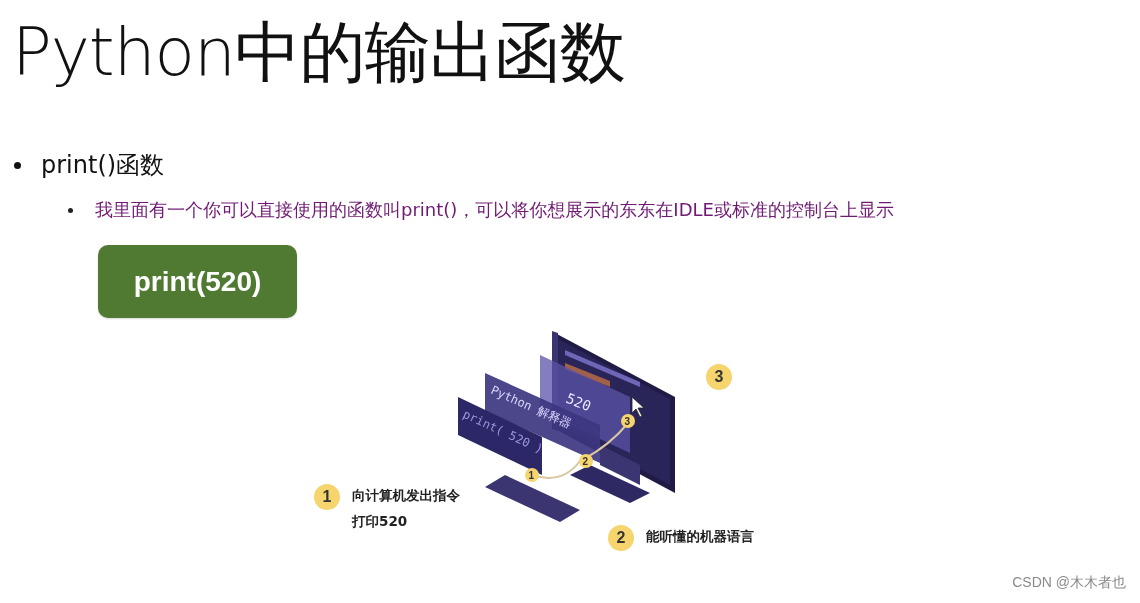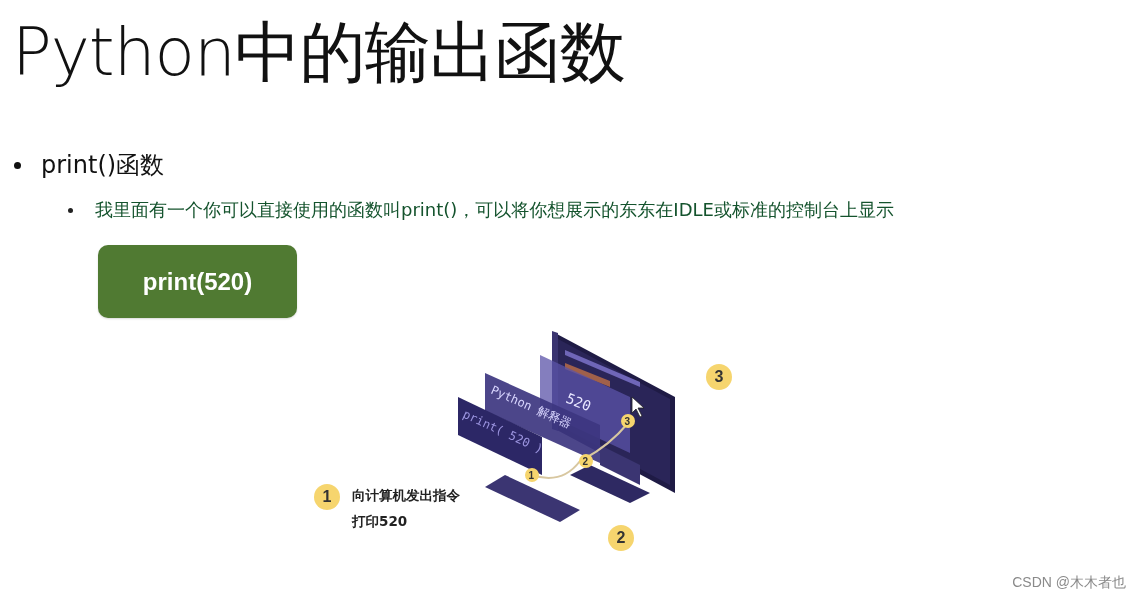--- a/index.html
+++ b/index.html
@@ -17,29 +17,29 @@
     .bullet-1 {
       position: absolute; left: 12px; top: 148px;
       font-size: 24px; line-height: 34px; white-space: nowrap;
       display: flex; align-items: center;
     }
     .bullet-1 .dot { width: 7px; height: 7px; border-radius: 50%; background: #111; margin-right: 20px; margin-left: 2px; }
 
     .bullet-2 {
       position: absolute; left: 68px; top: 197px;
       font-size: 18px; line-height: 26px; white-space: nowrap;
-      display: flex; align-items: center; color: #14532d;
+      display: flex; align-items: center; color: #701a75;
     }
     .bullet-2 .dot { width: 5px; height: 5px; border-radius: 50%; background: #222; margin-right: 22px; }
 
     .code-btn {
       position: absolute; left: 98px; top: 245px; width: 199px; height: 73px;
       background: #507a32; border-radius: 10px;
       display: flex; align-items: center; justify-content: center;
-      color: #ffffff; font-size: 24px; font-weight: bold;
+      color: #ffffff; font-size: 28px; font-weight: bold;
       font-family: "Liberation Sans", sans-serif;
       box-shadow: 0 1px 2px rgba(0,0,0,0.15);
     }
 
     .illustration { position: absolute; left: 300px; top: 325px; width: 620px; height: 270px; }
 
     .step {
       position: absolute; display: flex; align-items: flex-start;
     }
     .step .badge {
@@ -114,20 +114,21 @@
   <span class="badge">1</span>
   <div class="lines">
     <div>向计算机发出指令</div>
     <div>打印520</div>
   </div>
 </div>
 
 <div class="step" style="left:608px; top:523px;">
   <span class="badge">2</span>
   <div class="lines">
+    <div>能听懂的机器语言</div>
   </div>
 </div>
 
 <div class="step" style="left:706px; top:362px;">
   <span class="badge">3</span>
 </div>
 
 <div class="watermark">CSDN @木木者也</div>
 
 </body></html>

